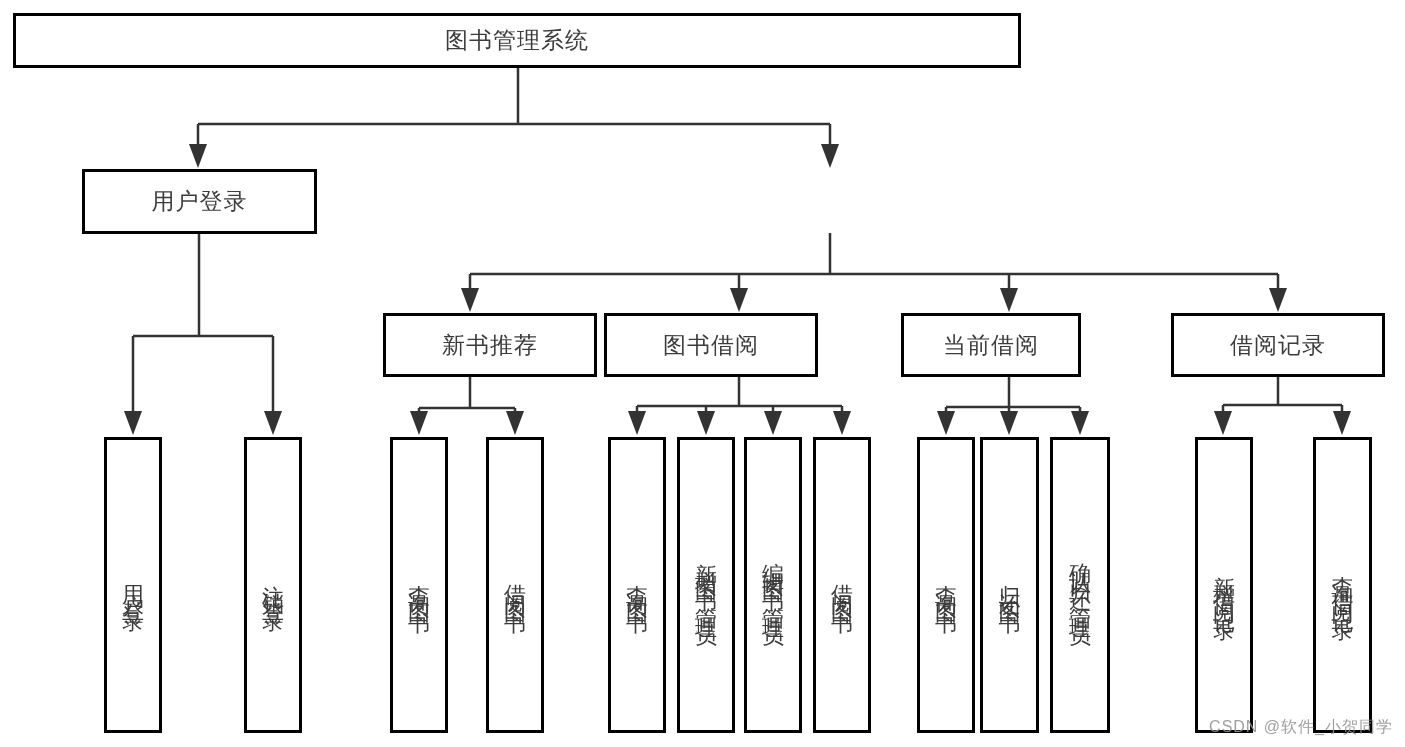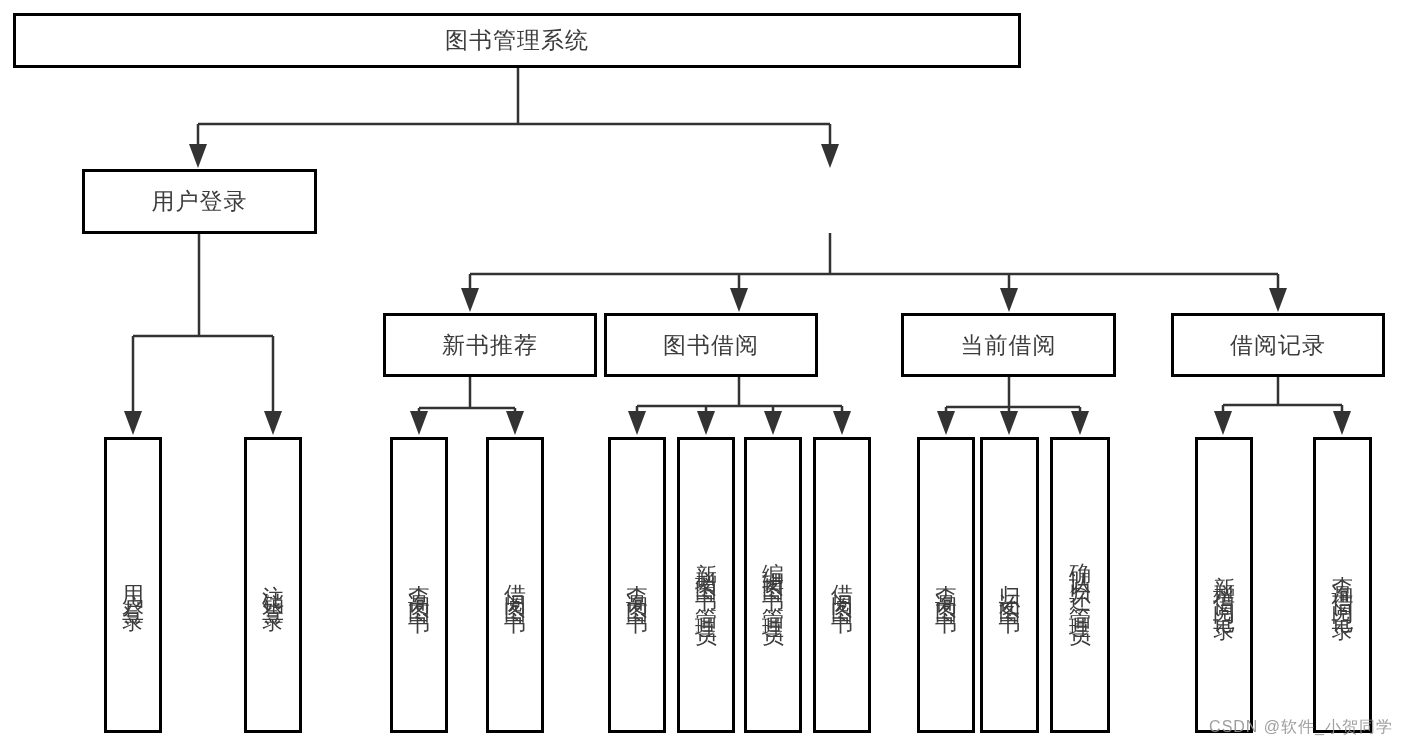--- a/index.html
+++ b/index.html
@@ -47,21 +47,21 @@
     white-space: nowrap;
   }
   
   #n-root           { left: 13px;   top: 13px;  width: 1008px; height: 55px; }
   
   #n-user-login     { left: 82px;   top: 169px; width: 235px;  height: 65px; }
   #n-book-mgmt      { left: 712px;  top: 169px; width: 236px;  height: 64px; }
   
   #n-new-book-rec   { left: 363px;  top: 313px; width: 214px;  height: 64px; margin-left: 20px; }
   #n-book-borrow    { left: 604px;  top: 313px; width: 214px;  height: 64px; }
-  #n-current-borrow { left: 901px;  top: 313px; width: 215px;  height: 64px; }
+  #n-current-borrow { left: 901px;  top: 313px; width: 180px;  height: 64px; }
   #n-borrow-record  { left: 1171px; top: 313px; width: 214px;  height: 64px; }
   
   .leaf { top: 437px; height: 296px; }
   #n-leaf-user-login { left: 104px;  width: 58px; }
   #n-leaf-logout     { left: 244px;  width: 58px; }
   #n-leaf-nb-query   { left: 390px;  width: 58px; }
   #n-leaf-nb-borrow  { left: 486px;  width: 58px; }
   #n-leaf-bb-query   { left: 608px;  width: 58px; }
   #n-leaf-bb-add     { left: 677px;  width: 58px; }
   #n-leaf-bb-edit    { left: 744px;  width: 58px; }

